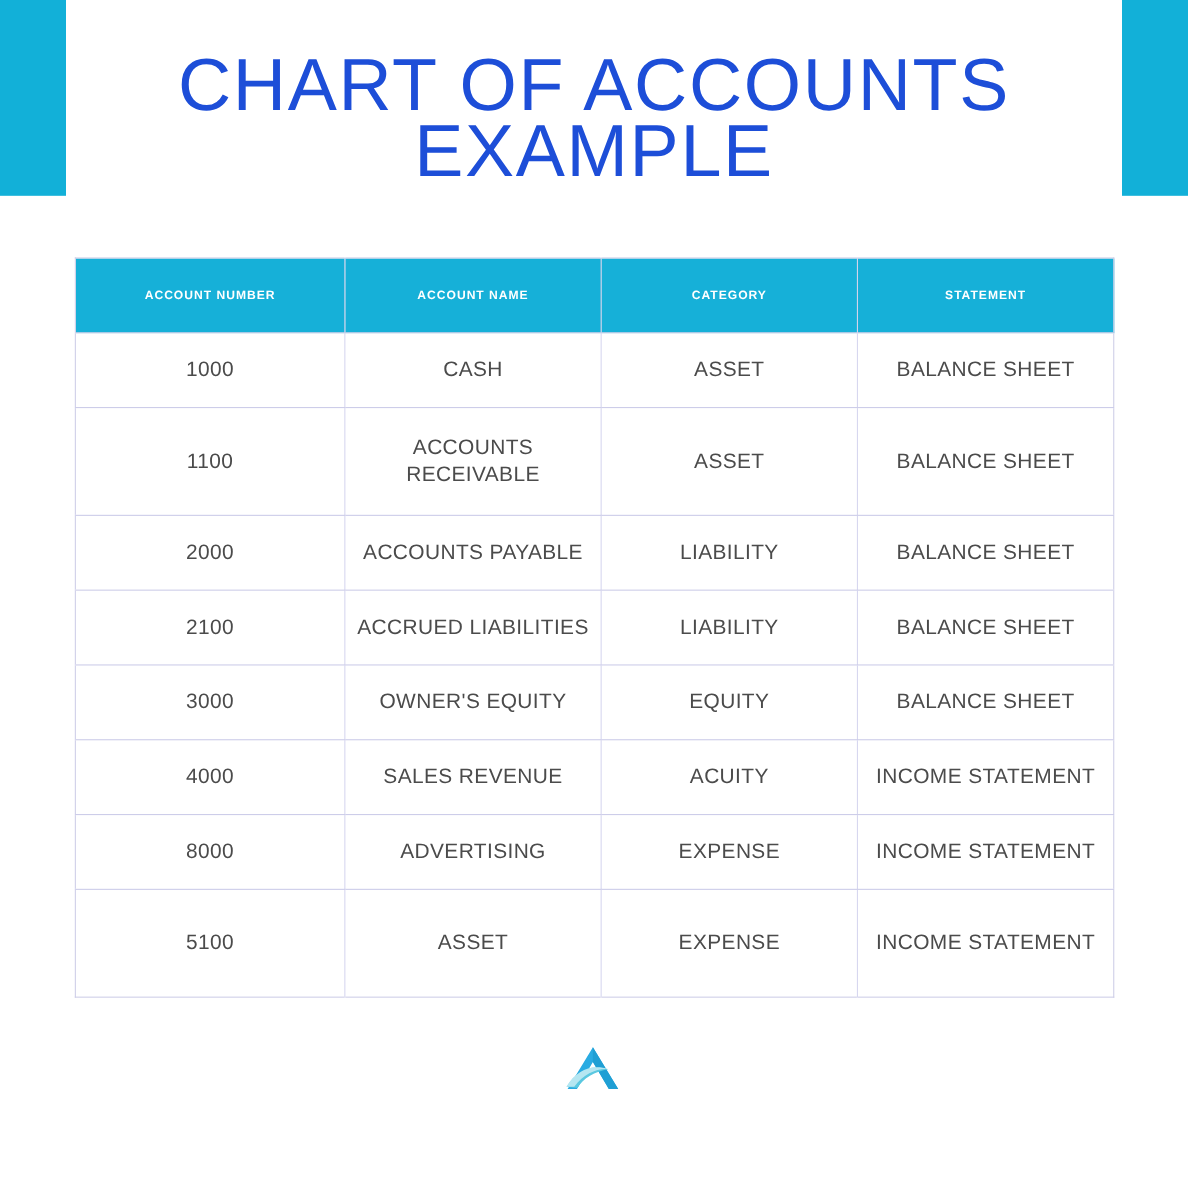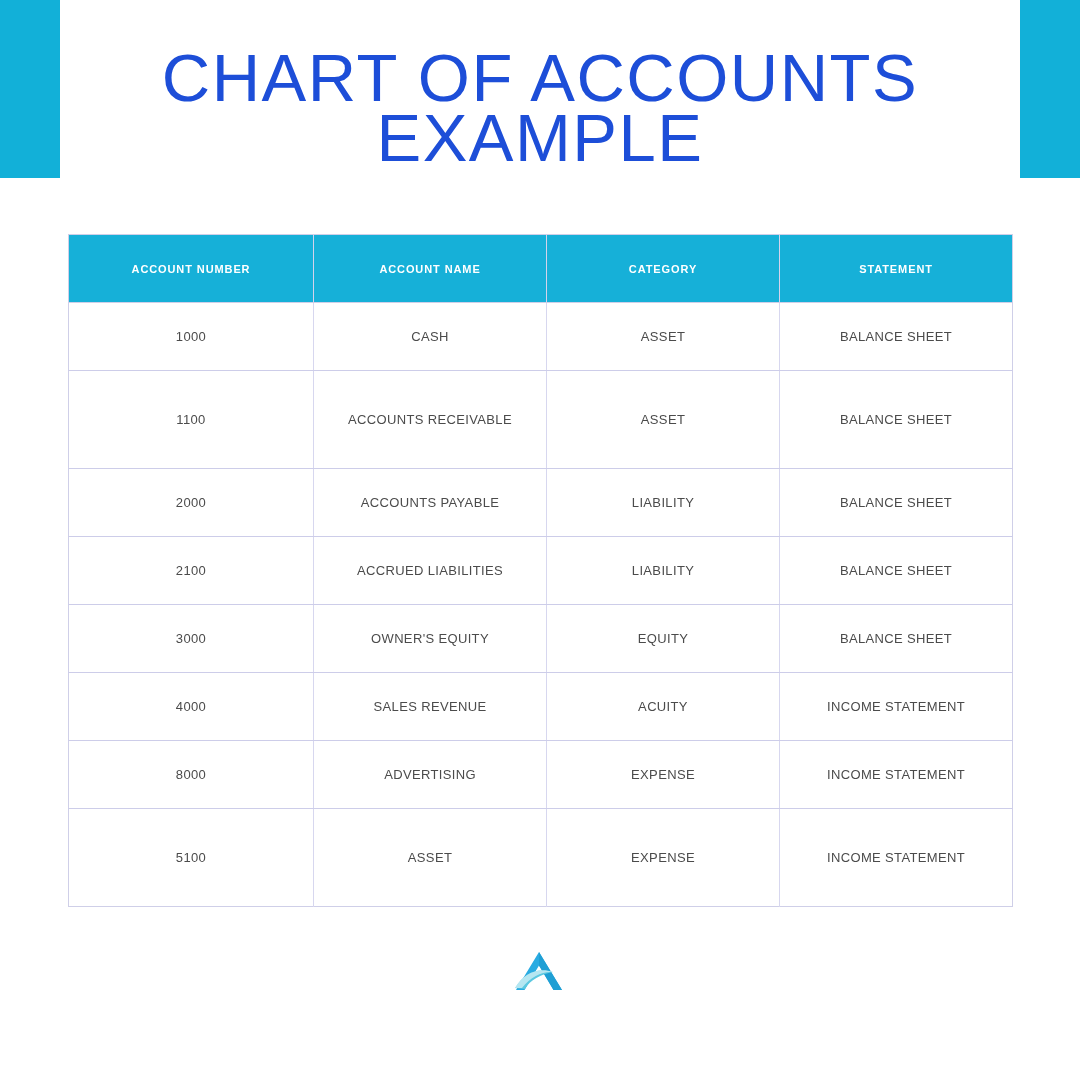--- a/index.html
+++ b/index.html
@@ -77,21 +77,21 @@
     border-right: 1px solid #d3d3ec;
     border-bottom: 1px solid #cfcfe8;
     padding: 0 6px;
     box-sizing: border-box;
   }
   table.coa thead th:last-child { border-right: none; }
 
   table.coa tbody td {
     height: 68px;
     color: #4b4b4b;
-    font-size: 13px;
+    font-size: 19px;
     font-weight: 400;
     letter-spacing: 0.35px;
     text-align: center;
     vertical-align: middle;
     border-right: 1px solid #d7d7ef;
     border-bottom: 1px solid #cdcde9;
     background: #ffffff;
     padding: 6px 8px;
     line-height: 24px;
     box-sizing: border-box;

